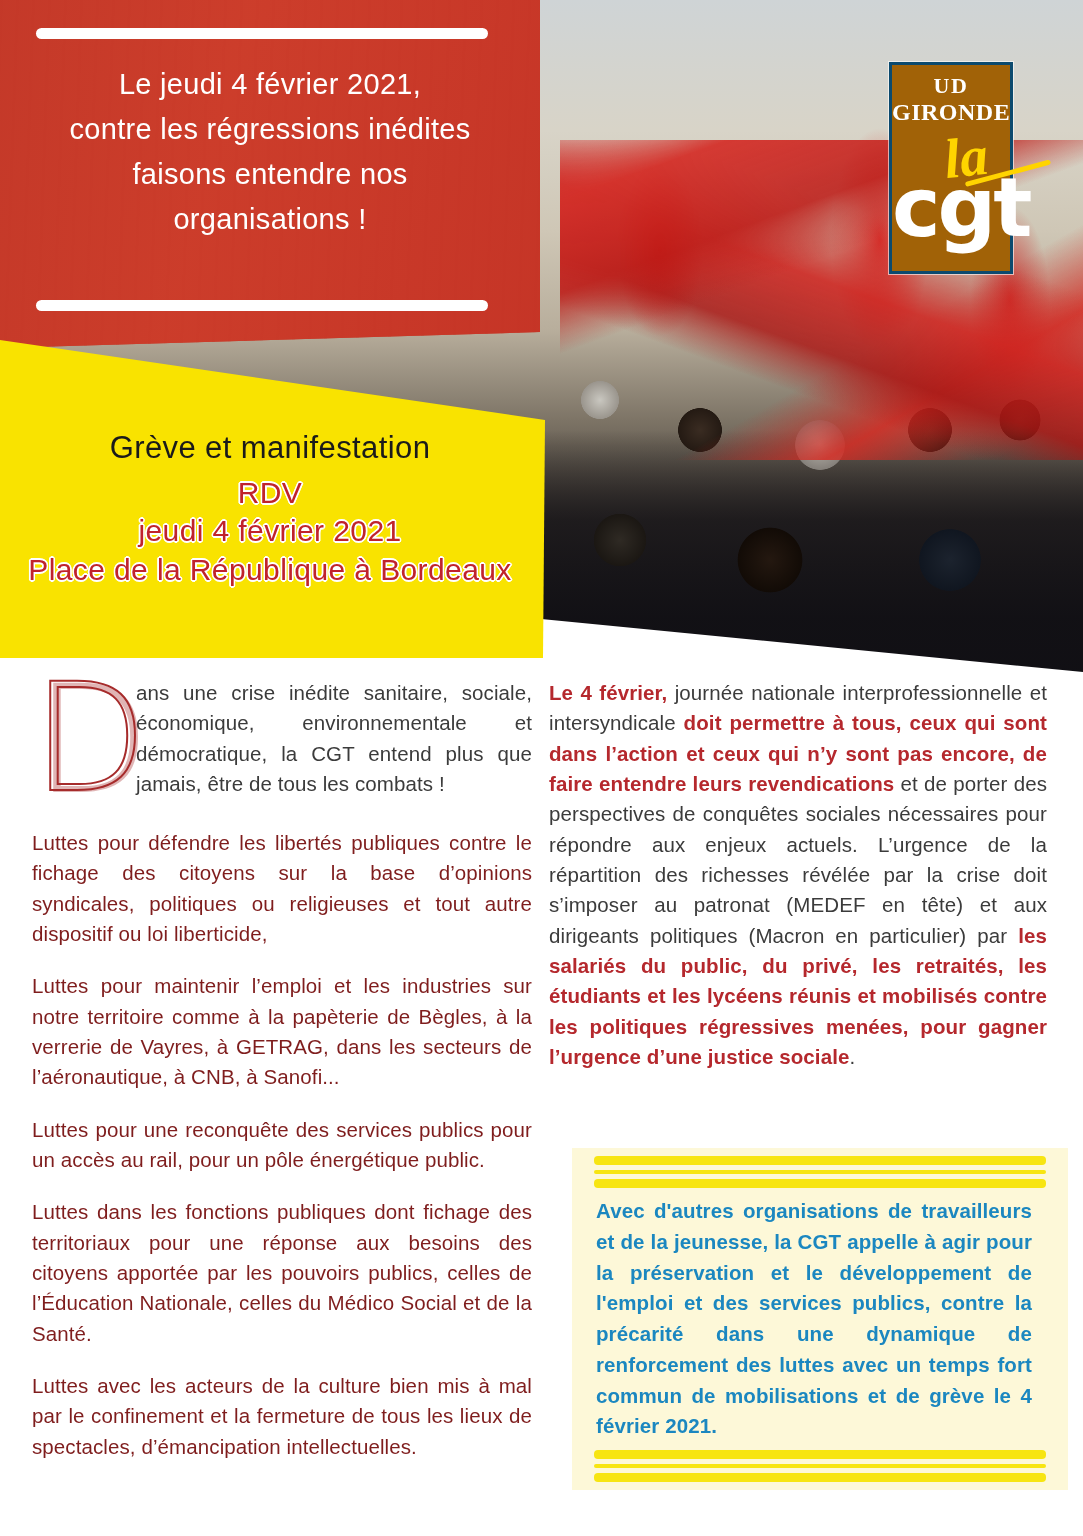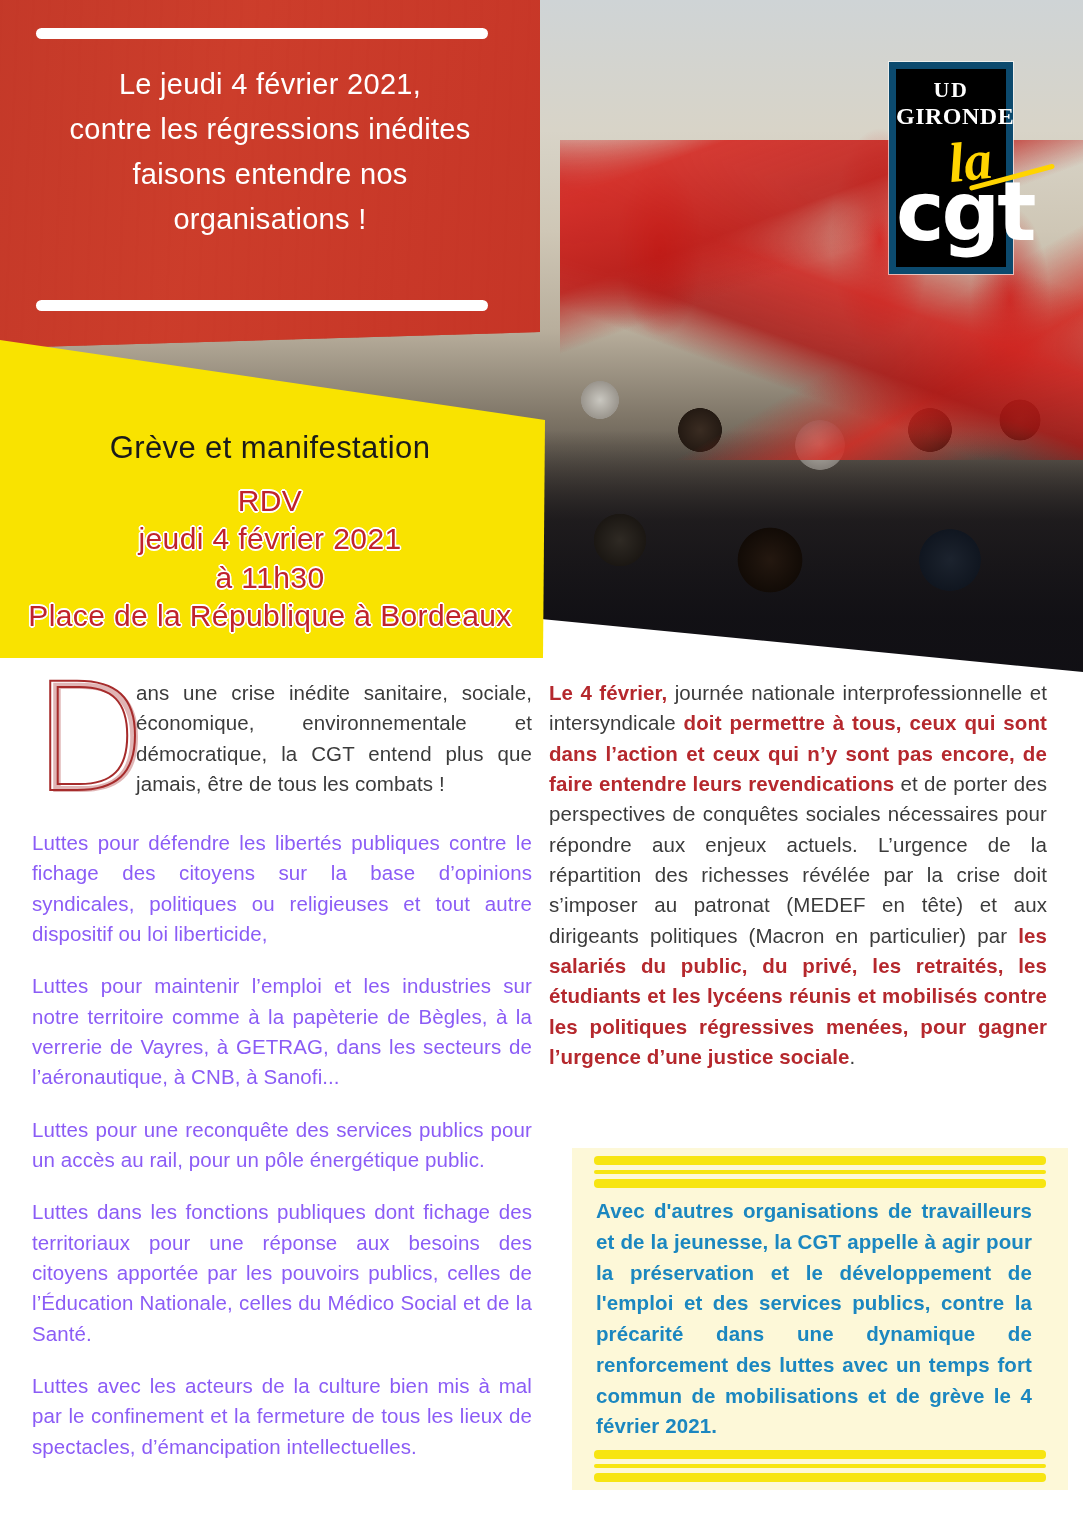--- a/index.html
+++ b/index.html
@@ -113,22 +113,22 @@
   .banner-text .l1 { display: block; }
   .banner-text .l2 { display: block; }
   .banner-text .l3 { display: block; }
   .banner-text .l4 { display: block; }
 
   
   .cgt-logo {
     position: absolute;
     left: 889px; top: 62px;
     width: 124px; height: 212px;
-    background: #000000;
-    border: 7px solid #0c4a6e;
+    background: #a16207;
+    border: 3px solid #0c4a6e;
     box-shadow: 0 0 0 1px rgba(255,255,255,.6);
   }
   .cgt-ud {
     position: absolute;
     left: 0; top: 8px; width: 100%;
     text-align: center;
     color: #ffffff;
     font-family: "Liberation Serif", serif;
     font-weight: bold;
     font-size: 22px;
@@ -190,21 +190,21 @@
   .event {
     position: absolute;
     left: 0; top: 430px;
     width: 540px;
     text-align: center;
   }
   .event-title {
     font-size: 31px;
     color: #1a1a1a;
     letter-spacing: .4px;
-    margin-bottom: 16px;
+    margin-bottom: 8px;
   }
   .event-line {
     font-size: 30px;
     color: #c0232b;
     letter-spacing: .4px;
     line-height: 1.28;
     text-shadow:
       -1.6px 0 0 #fff, 1.6px 0 0 #fff, 0 -1.6px 0 #fff, 0 1.6px 0 #fff,
       -1.2px -1.2px 0 #fff, 1.2px -1.2px 0 #fff, -1.2px 1.2px 0 #fff, 1.2px 1.2px 0 #fff;
   }
@@ -244,21 +244,21 @@
     font-size: 20.5px;
     line-height: 1.48;
     color: #3b3b3b;
     text-align: justify;
     letter-spacing: .1px;
   }
 
   .para {
     font-size: 20.5px;
     line-height: 1.48;
-    color: #8b5cf6;
+    color: #7f1d1d;
     text-align: justify;
     letter-spacing: .1px;
     margin-top: 22px;
   }
 
   .rpara {
     font-size: 20.5px;
     line-height: 1.48;
     color: #3b3b3b;
     text-align: justify;
@@ -327,21 +327,20 @@
     <div class="cgt-gironde">GIRONDE</div>
     <div class="cgt-la">la</div>
     <div class="cgt-cgt">cgt</div>
   </div>
 
   <div class="yellow-block"></div>
   <div class="event">
     <div class="event-title">Grève et manifestation</div>
     <div class="event-line">RDV</div>
     <div class="event-line">jeudi 4 février 2021</div>
-    <div class="event-line">à 11h30</div>
     <div class="event-line">Place de la République à Bordeaux</div>
   </div>
 
   <div class="col-left">
     <div class="dropcap-para">
       <span class="dropcap">D</span>
       <div class="dropcap-text">ans une crise inédite sanitaire, sociale, économique, environnementale et démocratique, la CGT entend plus que jamais, être de tous les combats !</div>
     </div>
     <p class="para">Luttes pour défendre les libertés publiques contre le fichage des citoyens sur la base d’opinions syndicales, politiques ou religieuses et tout autre dispositif ou loi liberticide,</p>
     <p class="para">Luttes pour maintenir l’emploi et les industries sur notre territoire comme à la papèterie de Bègles, à la verrerie de Vayres, à GETRAG, dans les secteurs de l’aéronautique, à CNB, à Sanofi...</p>

